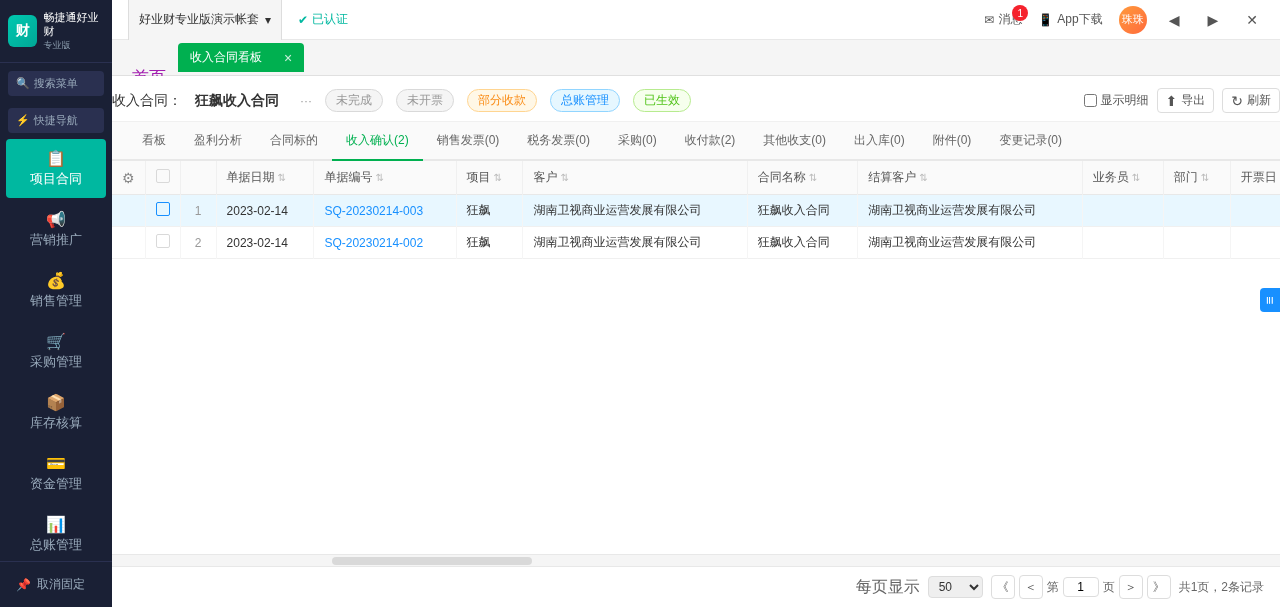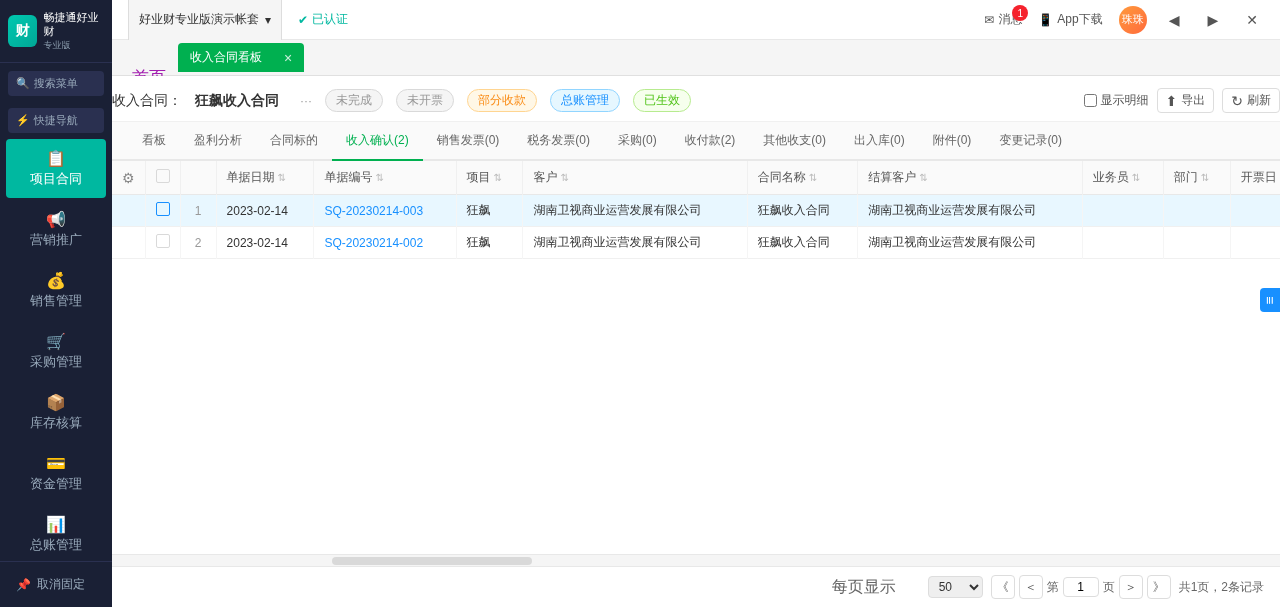--- a/index.html
+++ b/index.html
@@ -84,21 +84,21 @@
     
     .table-footer { background: #fffbe6; border-top: 1px solid #e8e8e8; padding: 6px 16px; display: flex; align-items: center; }
 
     
     .scrollbar-area { height: 12px; background: #f5f5f5; border-top: 1px solid #e8e8e8; position: relative; overflow: hidden; }
     .scrollbar-thumb { position: absolute; left: 220px; width: 200px; height: 8px; background: #d9d9d9; border-radius: 4px; top: 2px; }
 
     
     .pagination { display: flex; align-items: center; justify-content: flex-end; padding: 8px 16px; gap: 8px; border-top: 1px solid #e8e8e8; background: #fff; }
     .pagination-label { color: #666; font-size: 16px; }
-    .pagination-select { border: 1px solid #ddd; border-radius: 4px; padding: 2px 6px; font-size: 12px; color: #333; cursor: pointer; margin-left: 24px; }
+    .pagination-select { border: 1px solid #ddd; border-radius: 4px; padding: 2px 6px; font-size: 12px; color: #333; cursor: pointer; }
     .pagination-nav { display: flex; align-items: center; gap: 4px; }
     .page-nav-btn { width: 24px; height: 24px; border: 1px solid #ddd; border-radius: 4px; display: flex; align-items: center; justify-content: center; cursor: pointer; color: #555; font-size: 12px; background: #fff; }
     .page-input { width: 36px; border: 1px solid #ddd; border-radius: 4px; padding: 2px 4px; text-align: center; font-size: 12px; }
     .page-info { color: #666; font-size: 12px; }
 
     
     .right-panel-btn { position: absolute; right: 0; top: 50%; transform: translateY(-50%); background: #1890ff; color: white; width: 20px; border-radius: 4px 0 0 4px; padding: 8px 3px; cursor: pointer; display: flex; align-items: center; justify-content: center; font-size: 14px; writing-mode: vertical-lr; z-index: 10; }
   </style>
 </head>
 <body>

